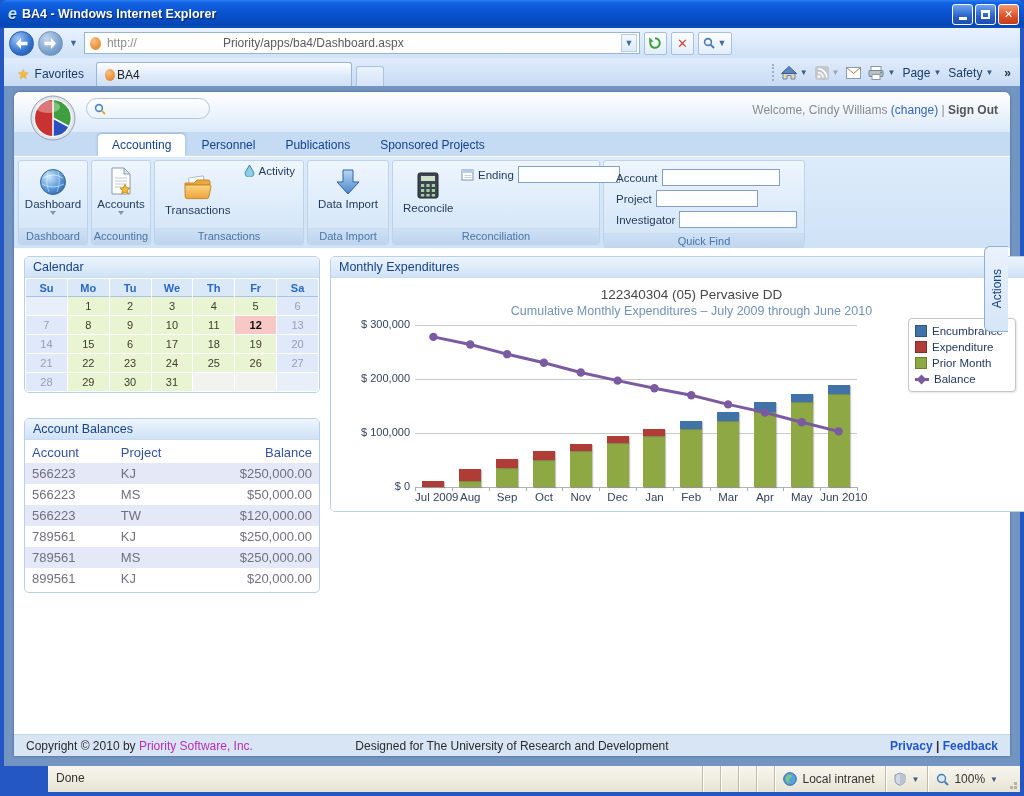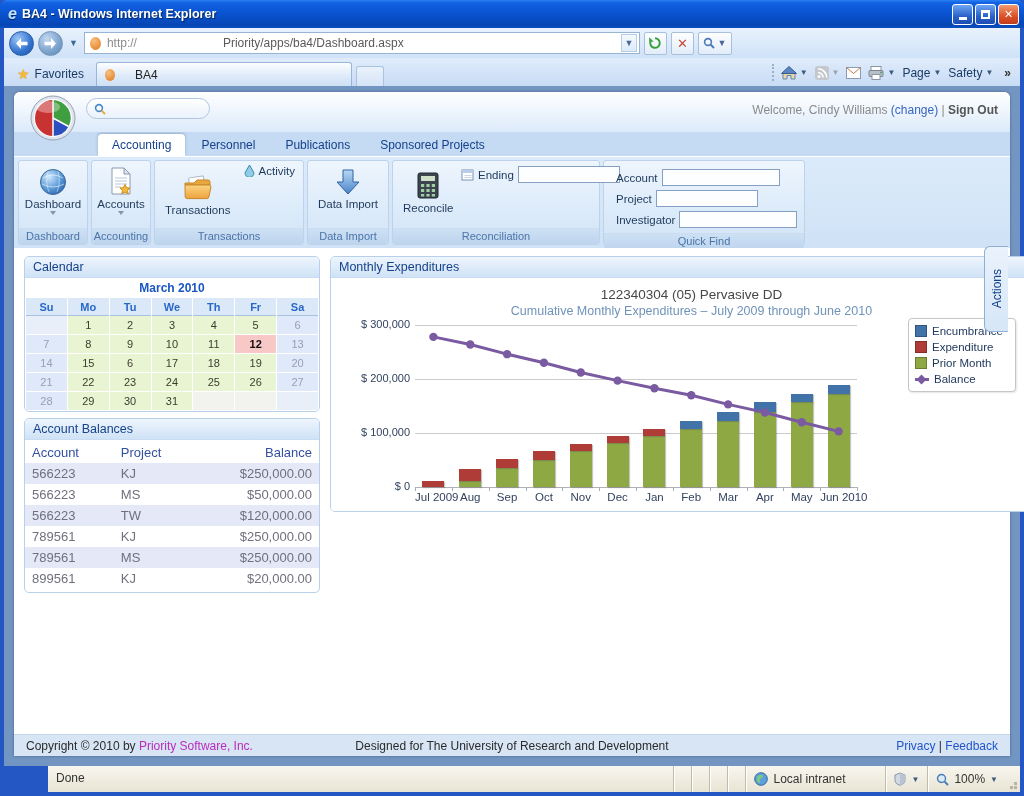--- a/index.html
+++ b/index.html
@@ -28,21 +28,21 @@
 .sqbtn{width:23px;height:23px;border:1px solid #a8c0dc;border-radius:2px;background:linear-gradient(#fdfeff,#e2edf9);display:flex;align-items:center;justify-content:center;flex:none;}
 .stop-x{color:#c84838;font-weight:bold;font-size:13px;}
 .searchbox{width:238px;height:22px;background:#fff;border:1px solid #98b4d4;display:flex;align-items:center;padding:0 4px;gap:4px;flex:none;}
 .search-input{border:none;outline:none;flex:1;font-size:12px;color:#555;min-width:0;background:transparent;}
 .search-input::placeholder{color:#999;}
 .searchbtn{width:34px;height:23px;border:1px solid #a8c0dc;border-radius:2px;background:linear-gradient(#fdfeff,#e2edf9);display:flex;align-items:center;justify-content:center;gap:2px;flex:none;color:#4a6a9a;font-size:9px;}
 
 .favbar{height:28px;border-left:4px solid #2456c4;border-right:4px solid #2456c4;background:linear-gradient(#e0ecfb,#c8dbf5);display:flex;align-items:flex-end;padding:0 5px;gap:4px;}
 .fav-btn{display:flex;align-items:center;gap:5px;font-size:12px;color:#1a3c64;padding:5px 8px;}
 .star{color:#f4b83a;font-size:14px;line-height:12px;text-shadow:0 0 1px #c8901c;}
-.btab{width:256px;height:24px;background:linear-gradient(#fdfeff,#dce9f9 60%,#cfe0f4);border:1px solid #98b6da;border-bottom:none;border-radius:3px 3px 0 0;display:flex;align-items:center;gap:20px;padding:0 8px;font-size:12px;color:#222;}
+.btab{width:256px;height:24px;background:linear-gradient(#fdfeff,#dce9f9 60%,#cfe0f4);border:1px solid #98b6da;border-bottom:none;border-radius:3px 3px 0 0;display:flex;align-items:center;gap:2px;padding:0 8px;font-size:12px;color:#222;}
 .tab-dot{width:10px;height:12px;border-radius:50%;background:radial-gradient(circle at 35% 30%,#f8c080,#e07818);flex:none;}
 .tabstub{width:28px;height:20px;background:linear-gradient(#eaf2fc,#d6e4f6);border:1px solid #aac4e0;border-bottom:none;border-radius:3px 3px 0 0;}
 .cmdbar{margin-left:auto;display:flex;align-items:center;gap:7px;font-size:12px;color:#1a3c64;padding-bottom:5px;}
 .dotted-sep{border-left:2px dotted #9ab0c8;height:17px;}
 .cmd{display:flex;align-items:center;gap:3px;}
 .dd{color:#3a5a7c;font-size:8px;}
 .chev{font-weight:bold;color:#333;font-size:12px;margin:0 4px;}
 
 .viewport{height:680px;border-left:4px solid #2456c4;border-right:4px solid #2456c4;background:#7295c2;padding:6px 10px 10px;}
 .site{background:#fff;height:100%;display:flex;flex-direction:column;border-radius:6px 6px 0 0;box-shadow:0 0 3px rgba(0,0,30,.35);}
@@ -110,21 +110,21 @@
 .lgitem{display:flex;align-items:center;gap:5px;font-size:11.5px;color:#223a5e;}
 .lgswatch{width:12px;height:12px;border:1px solid rgba(0,0,0,.25);flex:none;}
 .lgline{position:relative;width:14px;height:3px;flex:none;}
 .lgdiamond{position:absolute;left:3px;top:-2px;width:7px;height:7px;transform:rotate(45deg);}
 #actionsTab{position:absolute;right:2px;top:-2px;width:24px;height:86px;background:linear-gradient(#eaf2fc,#d6e6f7);border:1px solid #8fafd4;border-right:none;border-radius:6px 0 0 6px;display:flex;align-items:center;justify-content:center;cursor:pointer;}
 .vtext{writing-mode:vertical-rl;transform:rotate(180deg);font-size:12px;color:#15428b;}
 
 .footer{flex:none;height:22px;background:#d7e5f5;border-top:1px solid #c2d6ec;position:relative;font-size:12px;color:#2b2b2b;display:flex;align-items:center;padding:0 12px;}
 .f-center{position:absolute;left:0;right:0;text-align:center;}
 .f-left,.f-right{z-index:2;}
-.f-right{margin-left:auto;}
+.f-right{margin-left:auto;font-weight:bold;}
 .maglink{color:#bb2cbb;cursor:pointer;}
 .bluelink{color:#2255cc;cursor:pointer;}
 
 .statusbar{height:26px;border-left:4px solid #2456c4;border-right:4px solid #2456c4;background:linear-gradient(#f8f6ee,#e8e4d4);display:flex;align-items:stretch;font-size:12px;color:#333;margin-left:44px;}
 .sb-done{padding:5px 8px;flex:1;}
 .sb-seg{border-left:1px solid #c0bcac;box-shadow:inset 1px 0 0 #fff;display:flex;align-items:center;padding:0 8px;gap:5px;}
 .sb-seg.empty{width:18px;padding:0;}
 .grip{width:14px;display:flex;align-items:flex-end;justify-content:flex-end;padding:0 3px 3px 0;}
 .grip i{width:3px;height:3px;background:#b8b4a4;box-shadow:-4px 0 0 #b8b4a4,0 -4px 0 #b8b4a4;display:block;}
 </style>
@@ -427,23 +427,20 @@
           <div class="rfooter">Quick Find</div>
         </div>
       </div>
 
       <div class="content">
 
         <div class="panel" id="calPanel">
           <div class="phead">Calendar</div>
           <table class="caltable" id="calTable">
               <tbody>
-                <tr>
-                  <td class="cap" colspan="7">March 2010</td>
-                </tr>
                 <tr>
                   <th>Su</th>
                   <th>Mo</th>
                   <th>Tu</th>
                   <th>We</th>
                   <th>Th</th>
                   <th>Fr</th>
                   <th>Sa</th>
                 </tr>
                 <tr>
@@ -664,21 +661,21 @@
       </div>
     </div>
   </div>
 
   <div class="statusbar">
     <span class="sb-done">Done</span>
     <span class="sb-seg empty"></span>
     <span class="sb-seg empty"></span>
     <span class="sb-seg empty"></span>
     <span class="sb-seg empty"></span>
-    <span class="sb-seg" style="width:140px">
+    <span class="sb-seg" style="width:111px">
       <svg width="14" height="14" viewBox="0 0 14 14">
           <circle cx="7" cy="7" r="6.3" fill="#5aa0e0" stroke="#33679c"></circle>
           <path d="M3 5 q2-3 5-2 q2 1 0 3 q-3 1-2 3 q1 2-1 2 q-3-2-2-6z" fill="#7cc87c"></path>
         </svg>
       <span>Local intranet</span>
     </span>
     <span class="sb-seg">
       <svg width="12" height="14" viewBox="0 0 12 14">
           <path d="M6 1 L11 3 V8 q0 4-5 5.2 Q1 12 1 8 V3 Z" fill="#d0d8e4" stroke="#8898ac"></path>
           <path d="M6 1 L11 3 V8 q0 4-5 5.2 Z" fill="#b8c4d4"></path>

